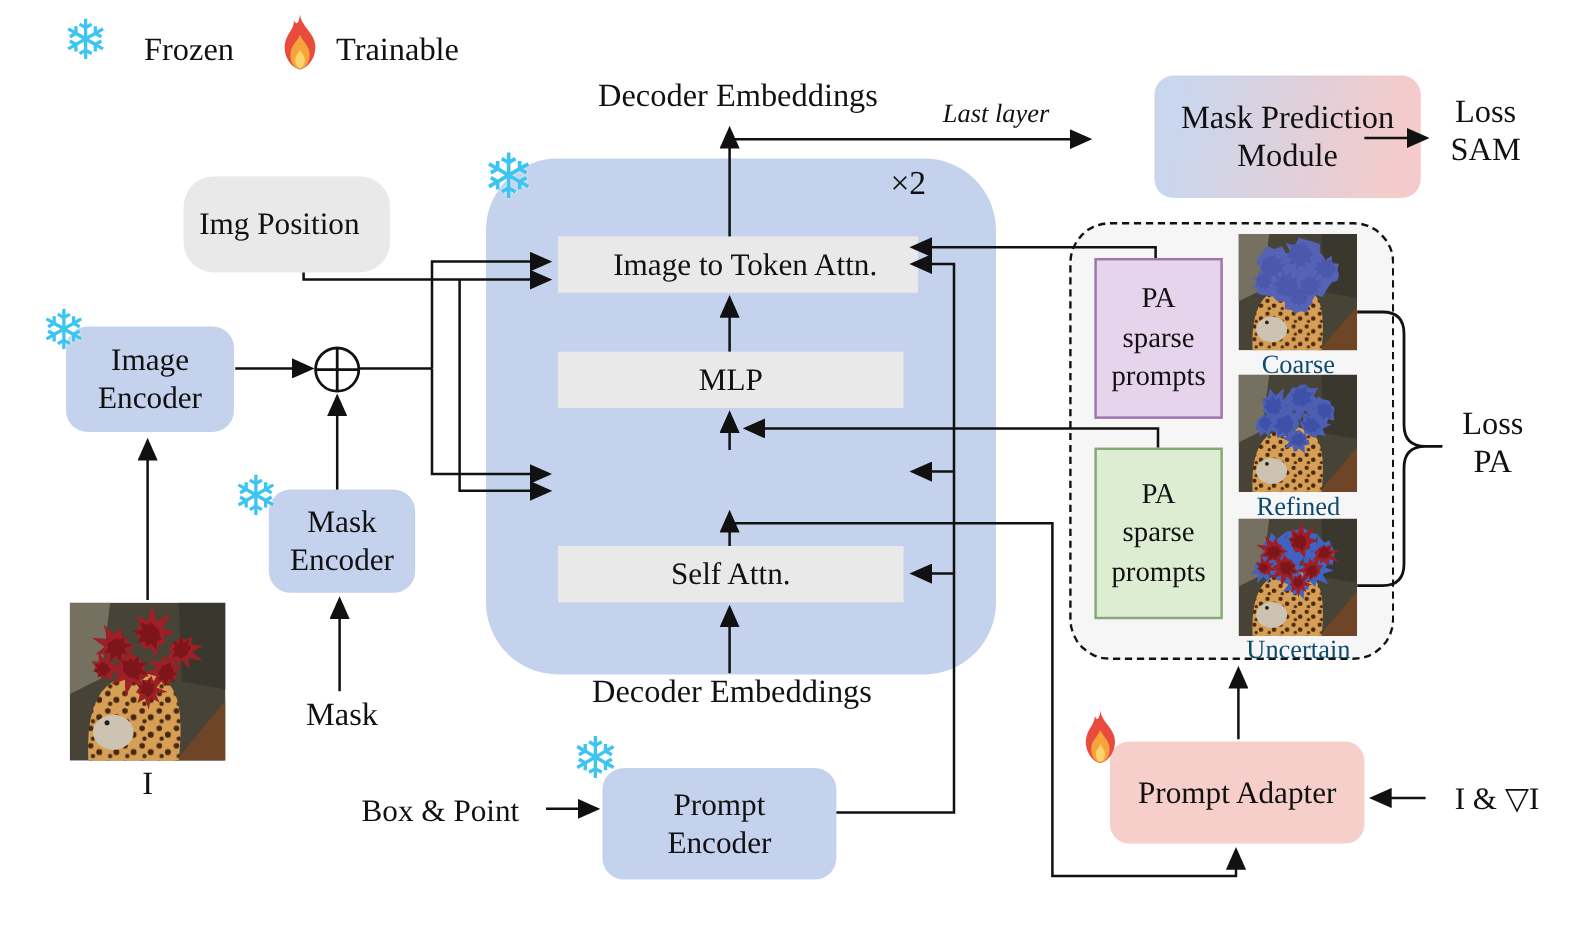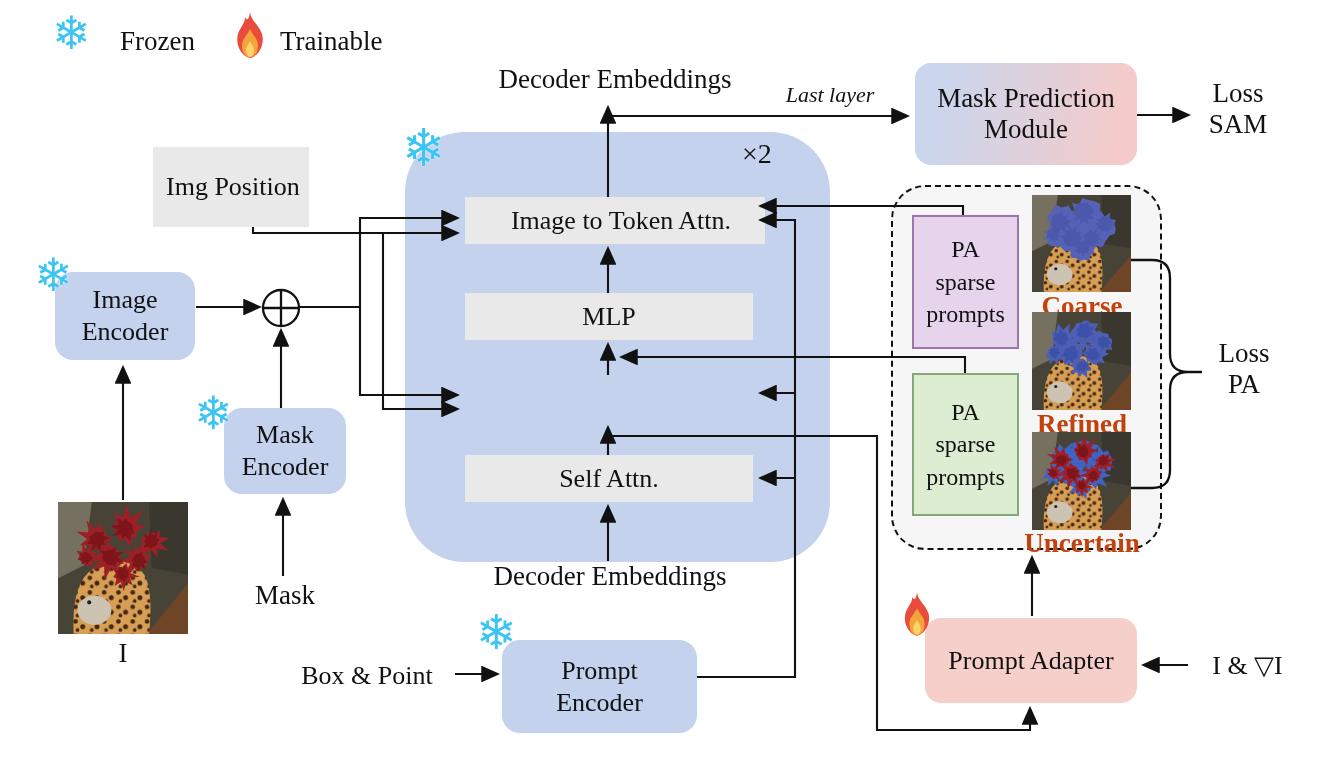--- a/index.html
+++ b/index.html
@@ -8,24 +8,24 @@
   .abs{position:absolute;}
   .ctr{display:flex;align-items:center;justify-content:center;text-align:center;}
   .col{display:flex;flex-direction:column;align-items:center;justify-content:center;text-align:center;}
   .blue{background:#c4d2ee;border-radius:18px;}
   .gray{background:#e9e9e9;}
   .txt26{font-size:26px;line-height:1.22;}
   .txt27{font-size:27px;line-height:1.15;}
   .ital{font-style:italic;}
   .snow{font-size:46px;color:#3cc5f2;line-height:1;text-shadow:0 0 2px rgba(255,255,255,.9);
         font-family:"DejaVu Sans",sans-serif;}
-  .redlab{font-size:27px;color:#c2410c;font-weight:bold;}
+  .redlab{font-size:22px;color:#0c4a6e;}
   .dashedbox{background:#f6f6f6;border:2.2px dashed #111;border-radius:34px;}
   .pabox{border-width:2px;border-style:solid;font-size:24px;line-height:1.35;}
-  .gradbox{background:linear-gradient(100deg,#c9d6ee 10%,#f4cbca 90%);border-radius:16px;}
+  .gradbox{background:linear-gradient(100deg,#c9d6ee 10%,#f4cbca 90%);border-radius:16px;margin-left:47px;}
   .pink{background:#f6cfca;border-radius:16px;}
   .photo{overflow:hidden;}
   .photo svg{display:block;width:100%;height:100%;}
   svg.overlay{position:absolute;left:0;top:0;pointer-events:none;}
 </style>
 </head>
 <body>
 
 <div id="fig">
 
@@ -45,21 +45,21 @@
 
   <div class="abs col gradbox txt27" style="left:915px;top:63px;width:222px;height:102px;">
     <span>Mask Prediction</span>
     <span>Module</span>
   </div>
   <div class="abs col txt27" style="left:1193px;top:78px;width:90px;">
     <span>Loss</span>
     <span>SAM</span>
   </div>
 
-  <div class="abs gray txt26" style="left:153px;top:147px;width:156px;height:80px;display:flex;flex-direction:column;justify-content:center;padding-left:13px;box-sizing:border-box;">
+  <div class="abs gray txt26" style="left:153px;top:147px;width:172px;height:80px;display:flex;flex-direction:column;justify-content:center;padding-left:13px;box-sizing:border-box;border-radius:25px;">
     <span>Img Position</span>
   </div>
 
   <div class="abs col blue txt26" style="left:55px;top:272px;width:140px;height:88px;">
     <span>Image</span>
     <span>Encoder</span>
   </div>
   <span class="abs snow" style="left:34px;top:252px;">❄</span>
 
   <div class="abs col blue txt26" style="left:224px;top:408px;width:122px;height:86px;">

